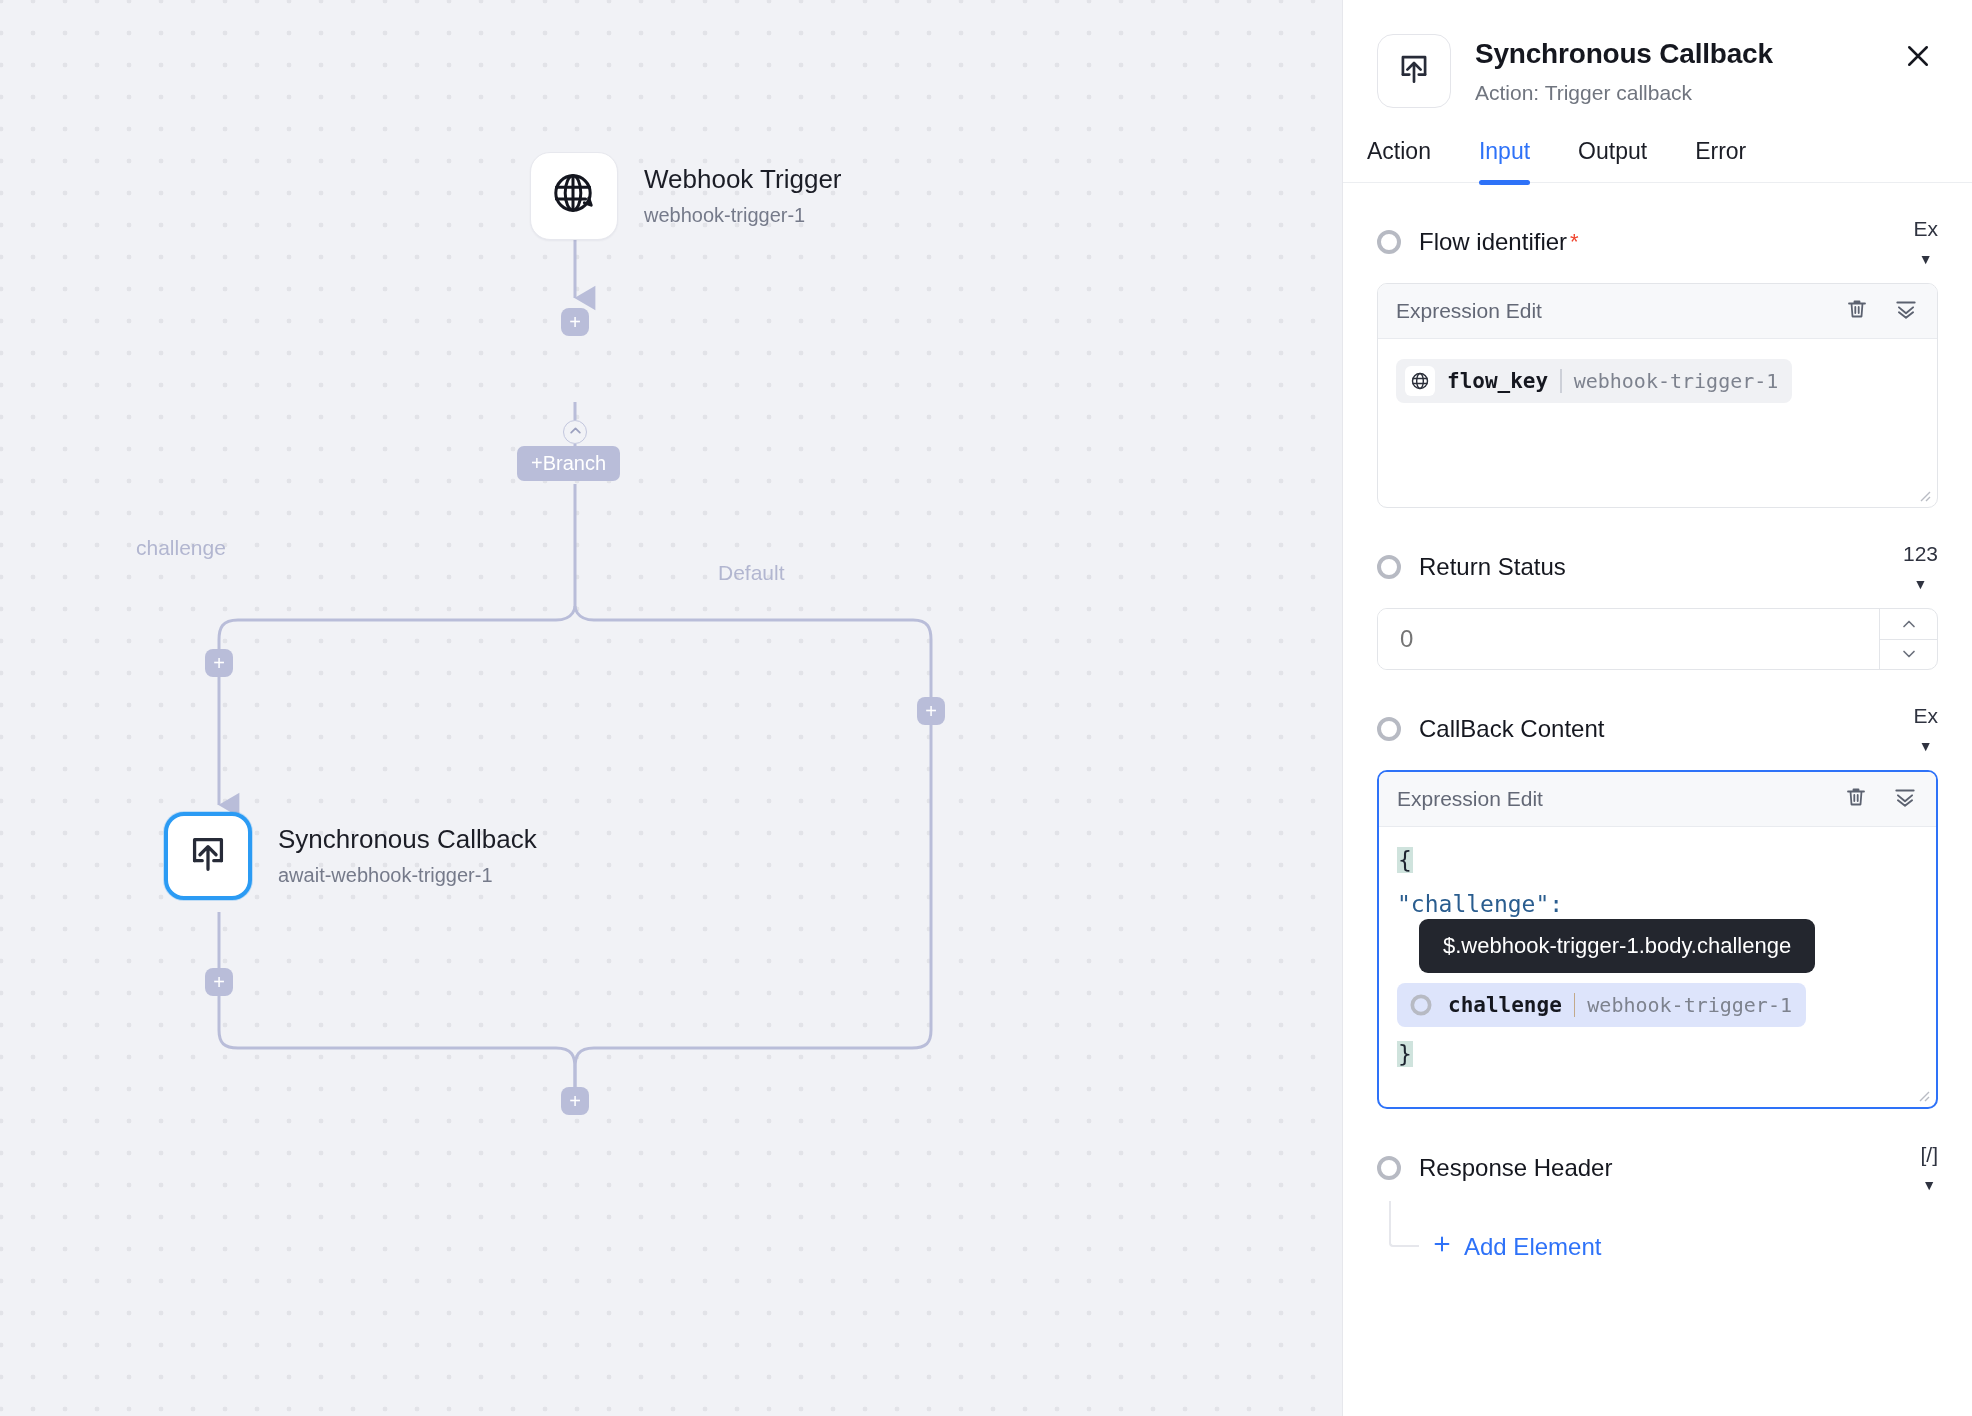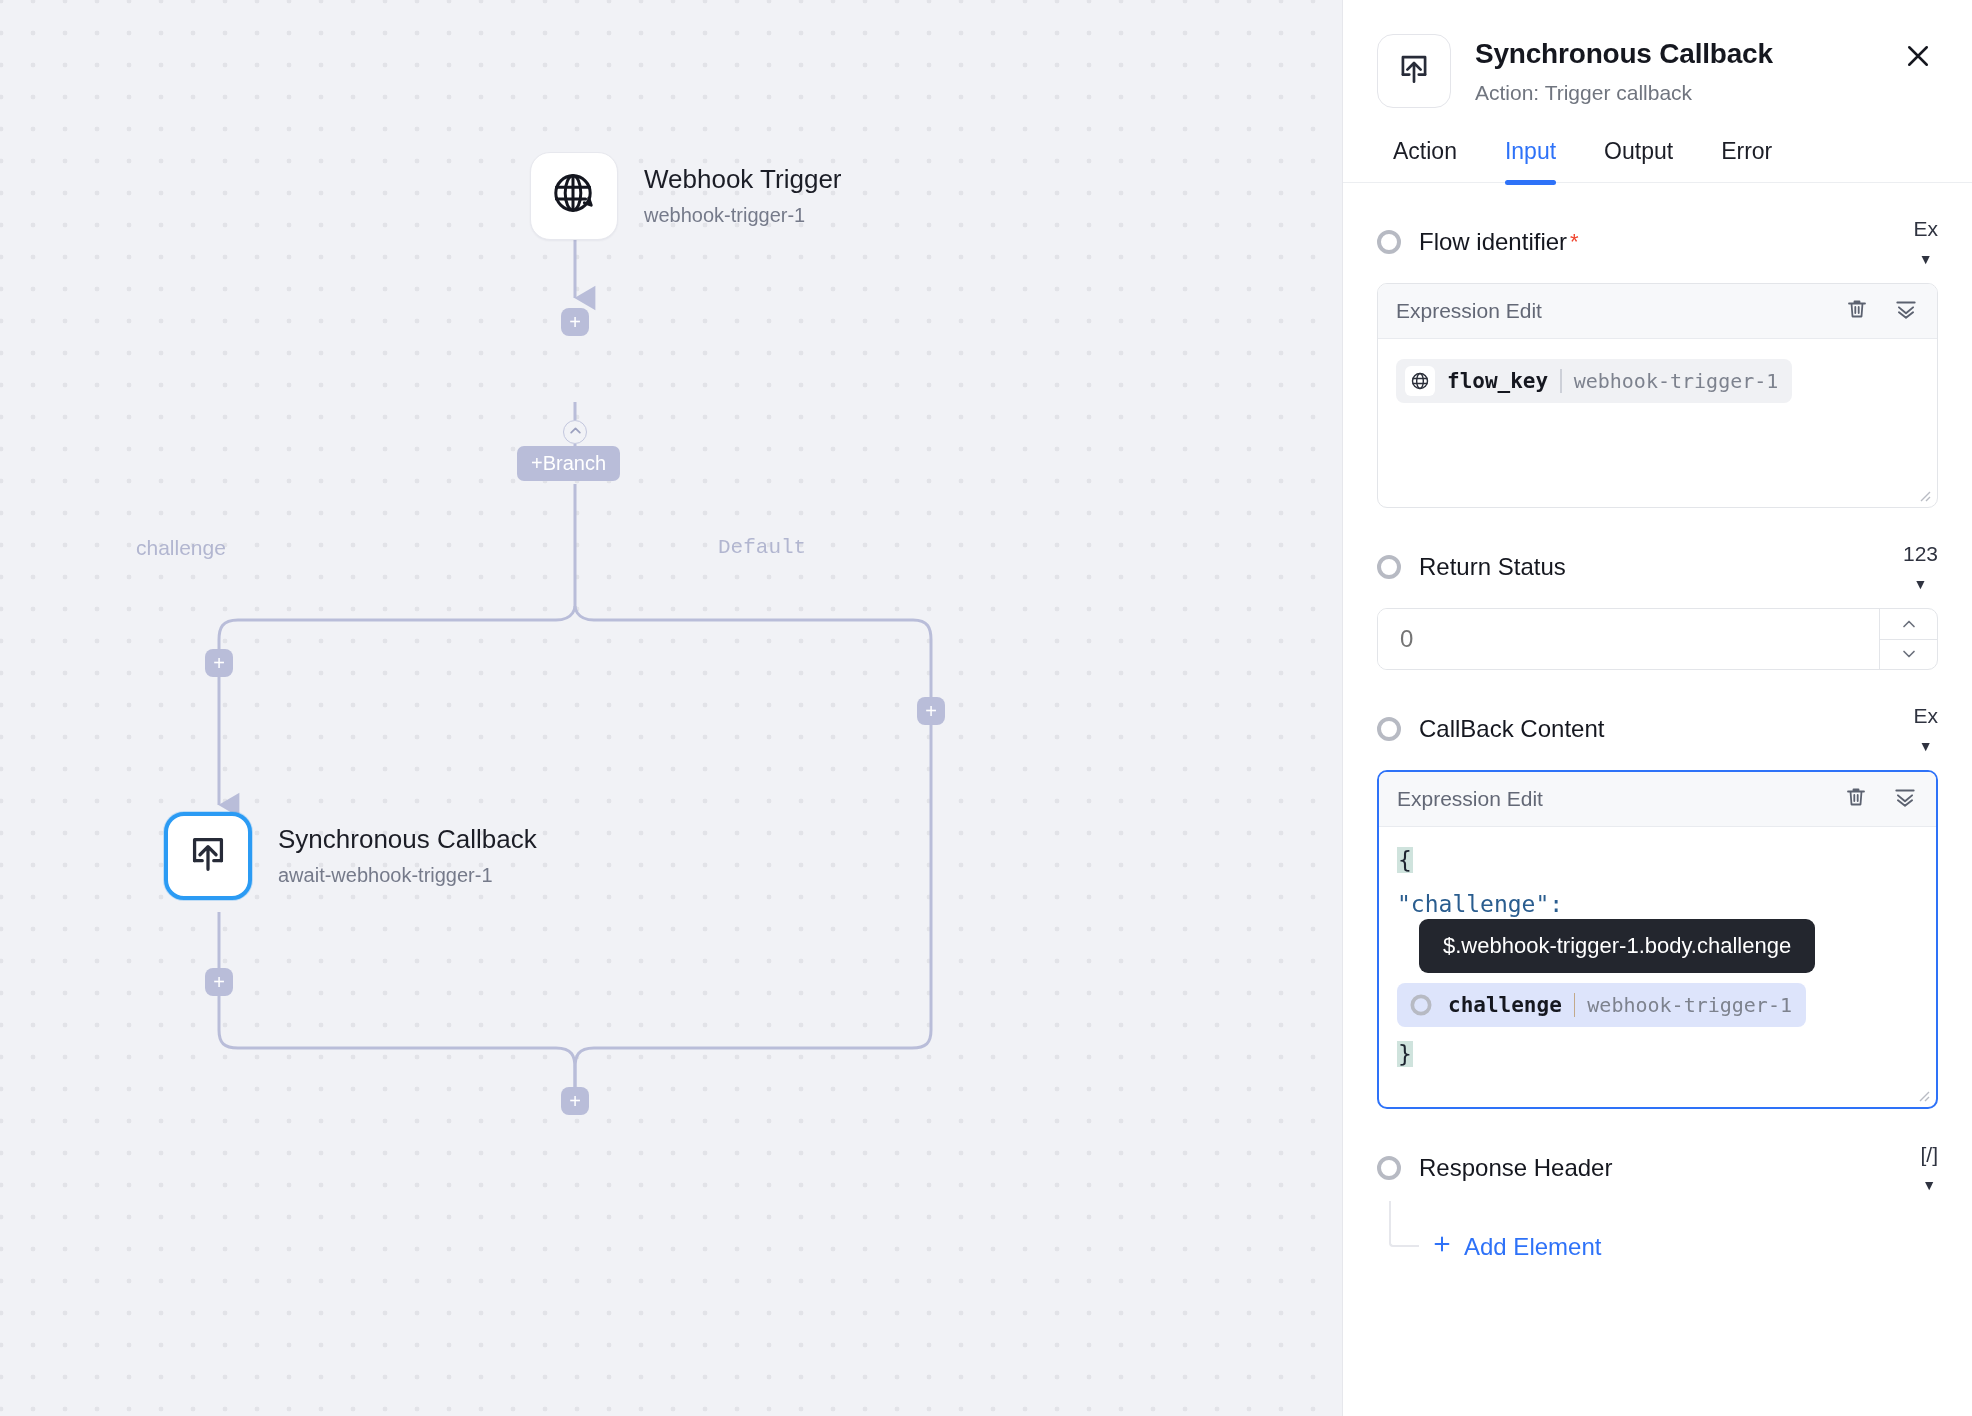--- a/index.html
+++ b/index.html
@@ -81,21 +81,21 @@
   }
   .head-txt { margin-left: 24px; padding-top: 4px; flex: 1; }
   .head-title { font-size: 28px; font-weight: bold; color: #15171f; letter-spacing:-.2px;}
   .head-sub { font-size: 21px; color: #70757f; margin-top: 11px; }
   .close-btn {
     width: 40px; height: 40px; flex: none; margin-top: 4px;
     display: flex; align-items: center; justify-content: center; cursor: pointer;
   }
 
   .tabs {
-    display: flex; gap: 0; padding: 0 50px; margin-top: 30px;
+    display: flex; gap: 0; padding: 0 24px; margin-top: 30px;
     border-bottom: 1.5px solid #eceef1; position: relative;
   }
   .tab {
     font-size: 23px; color: #1b1d26; padding: 0 0 17px 0; margin-right: 48px;
     cursor: pointer; position: relative;
   }
   .tab.active { color: #2e72f8; }
   .tab.active::after {
     content: ""; position: absolute; left: 0; right: 0; bottom: -2.5px;
     height: 5px; border-radius: 3px; background: #2e72f8;
@@ -249,21 +249,21 @@
       <span>
         <svg width="13" height="13" viewBox="0 0 12 12" fill="none" stroke="#9ba0bf" stroke-width="1.6" stroke-linecap="round" stroke-linejoin="round">
             <path d="M2 8 L6 4 L10 8"></path>
           </svg>
       </span>
     </div>
 
     <div class="branch-chip" style="left:517px; top:446px;">+Branch</div>
 
     <div class="edge-label" style="left:136px; top:536px;">challenge</div>
-    <div class="edge-label" style="left:718px; top:536px;font-family:Liberation Mono, monospace;">Default</div>
+    <div class="edge-label" style="left:718px; top:561px;">Default</div>
 
     <div class="plus-btn" style="left:205px; top:649px;">+</div>
     <div class="plus-btn" style="left:917px; top:697px;">+</div>
 
     <div class="node" style="left:164px; top:812px;">
       <div class="node-box selected">
         <span>
           <svg width="46" height="46" viewBox="0 0 24 24" fill="none" stroke="#272b38" stroke-width="1.7" stroke-linecap="round" stroke-linejoin="round">
             <path d="M5 15.5 V4.5 h14 v11"></path>
             <path d="M5 15.5 h4 M15 15.5 h4"></path>

